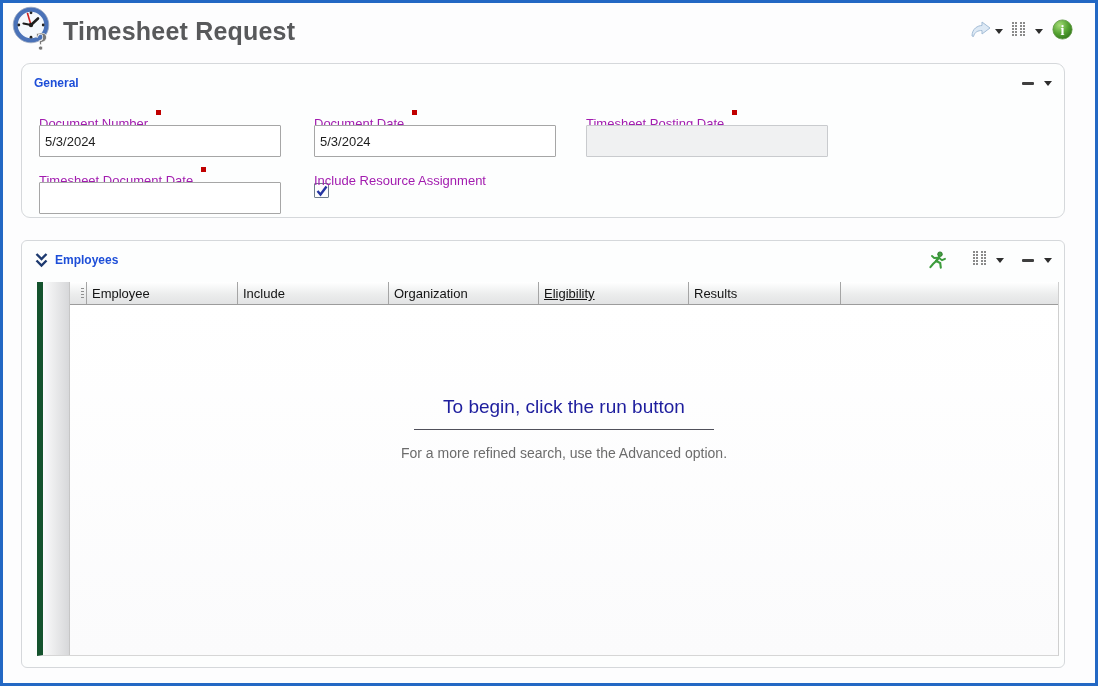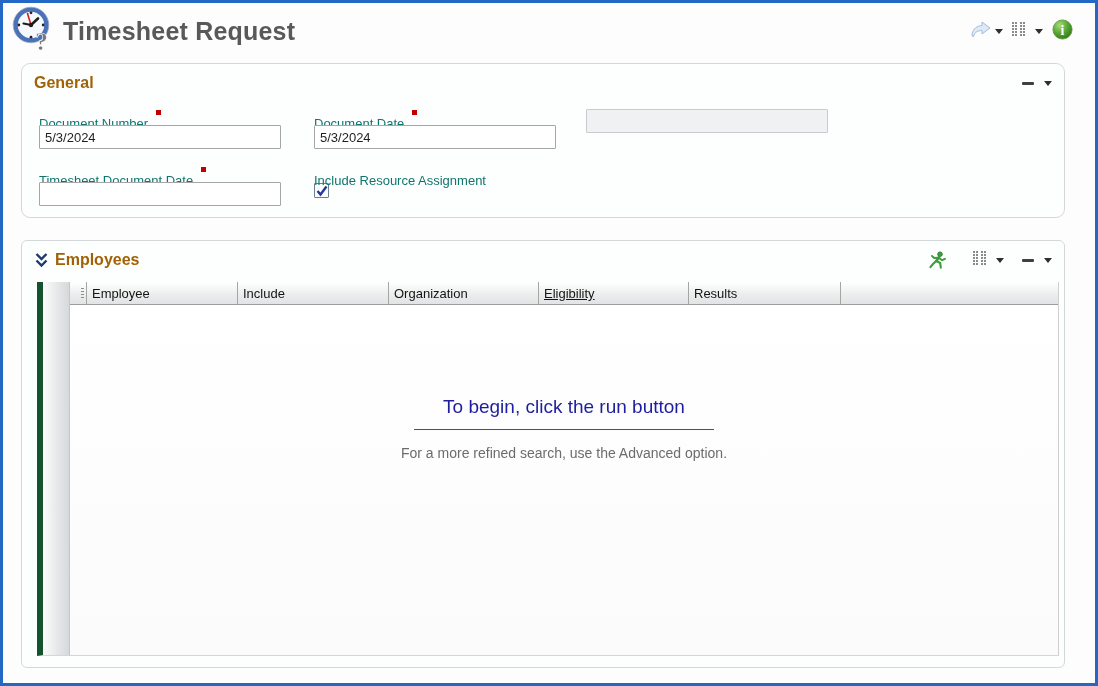--- a/index.html
+++ b/index.html
@@ -21,30 +21,30 @@
   .minus { width:12px; height:3px; background:#3f3f3f; display:inline-block; border-radius:1px; }
 
   
   .panel {
     position:absolute; left:18px; width:1044px;
     background:#fdfefe; border:1px solid #d5d8db; border-radius:9px;
   }
   .panel-general { top:60px; height:155px; }
   .panel-employees { top:237px; height:428px;border-radius:6px; }
   .panel-header { position:absolute; top:6px; left:12px; right:12px; height:26px; display:flex; align-items:center; }
-  .panel-title { font-size:16px; font-weight:bold; color:#a16207; }
+  .panel-title { font-size:12px; font-weight:bold; color:#1d4ed8; }
   .panel-controls { margin-left:auto; display:flex; align-items:center; gap:10px; }
 
   
   .field { position:absolute; width:250px; }
   .field-label-row { display:flex; align-items:center; height:16px; }
-  .field-label { font-size:13px; color:#0f766e;margin-top:18px; }
+  .field-label { font-size:13px; color:#a21caf;margin-top:18px; }
   .req { width:5px; height:5px; background:#c00000; margin-left:8px; margin-top:-4px; display:inline-block; }
   .tb {
-    margin-top:3px; width:242px; height:24px; border:1px solid #a6a6a6;
+    margin-top:3px; width:242px; height:32px; border:1px solid #a6a6a6;
     font-family:"Liberation Sans",sans-serif; font-size:13px; padding:2px 5px; color:#1e1e1e; background:#fff;
     border-radius:1px; outline:none;
   }
   .tb.disabled { background:#f0f1f2; border-color:#c9cbce; }
 
   .checkbox { margin-top:4px; width:15px; height:15px; border:1px solid #6f7d8c; background:#fdfdfd; display:flex; align-items:center; justify-content:center; border-radius:1px; }
   .checkbox svg { display:none; }
   .checkbox[data-checked="true"] svg { display:block; }
 
   
@@ -167,20 +167,24 @@
 
     <div class="field" style="left:292px; top:42px;">
       <div class="field-label-row">
         <span class="field-label">Document Date</span>
         <span class="req"></span>
       </div>
       <input class="tb" type="text" value="5/3/2024" style="">
     </div>
 
     <div class="field" style="left:564px; top:42px;">
+      <div class="field-label-row">
+        <span class="field-label">Timesheet Posting Date</span>
+        <span class="req"></span>
+      </div>
       <input class="tb disabled" type="text" disabled="" value="" style="">
     </div>
 
     <div class="field" style="left:292px; top:99px;">
       <div class="field-label-row">
         <span class="field-label">Include Resource Assignment</span>
       </div>
       <div class="checkbox" data-checked="true">
         <svg width="12" height="12" viewBox="0 0 12 12">
           <path d="M1.5 6 L4.5 9.5 L10.5 1.5" fill="none" stroke="#2636a2" stroke-width="2.4"></path>

